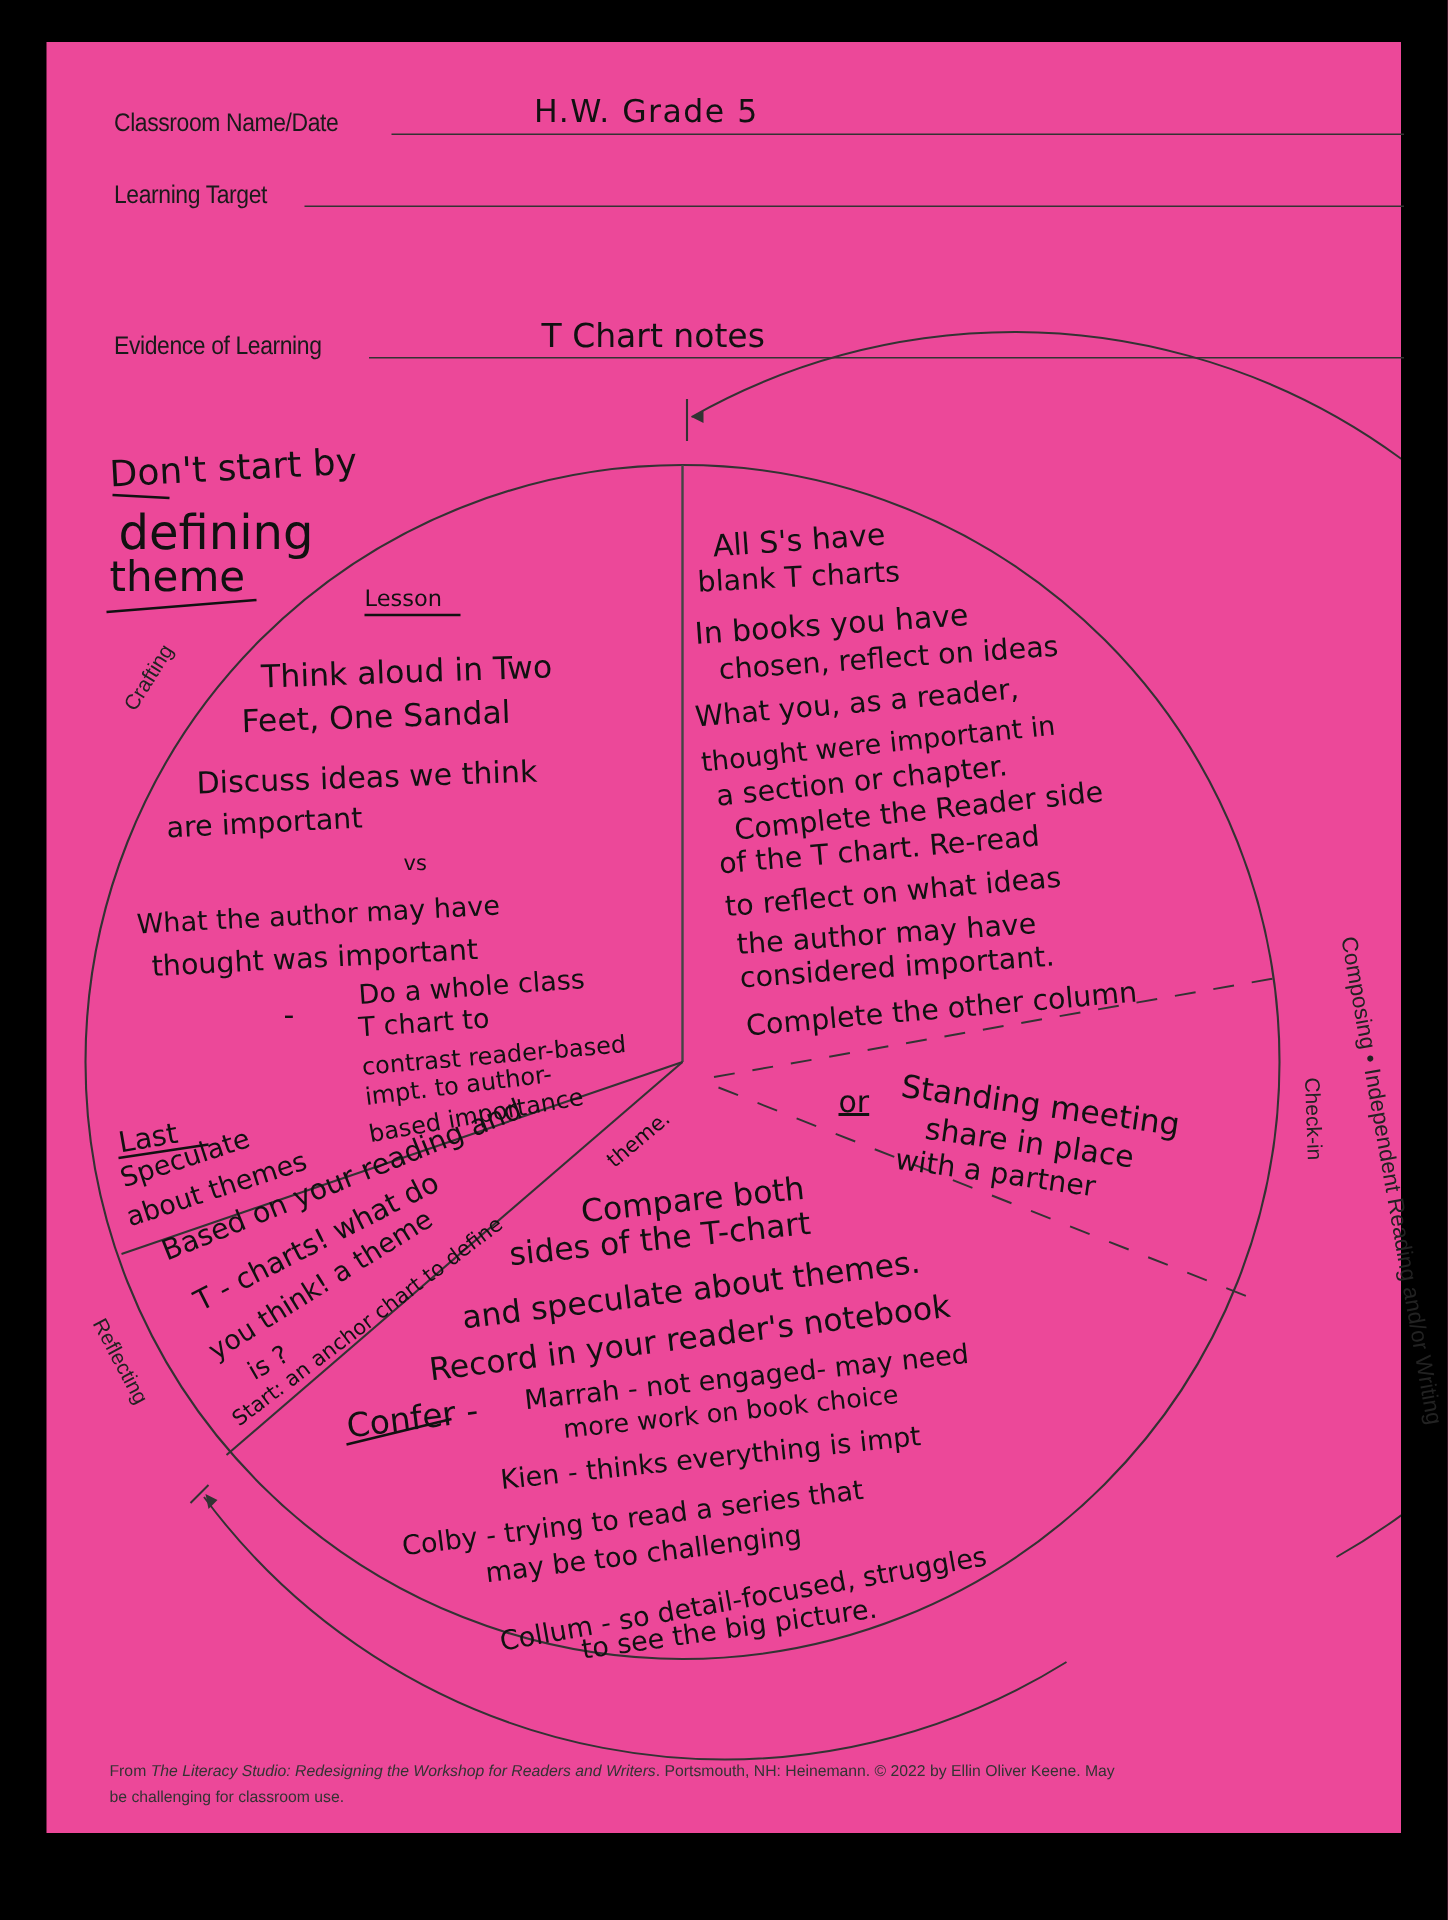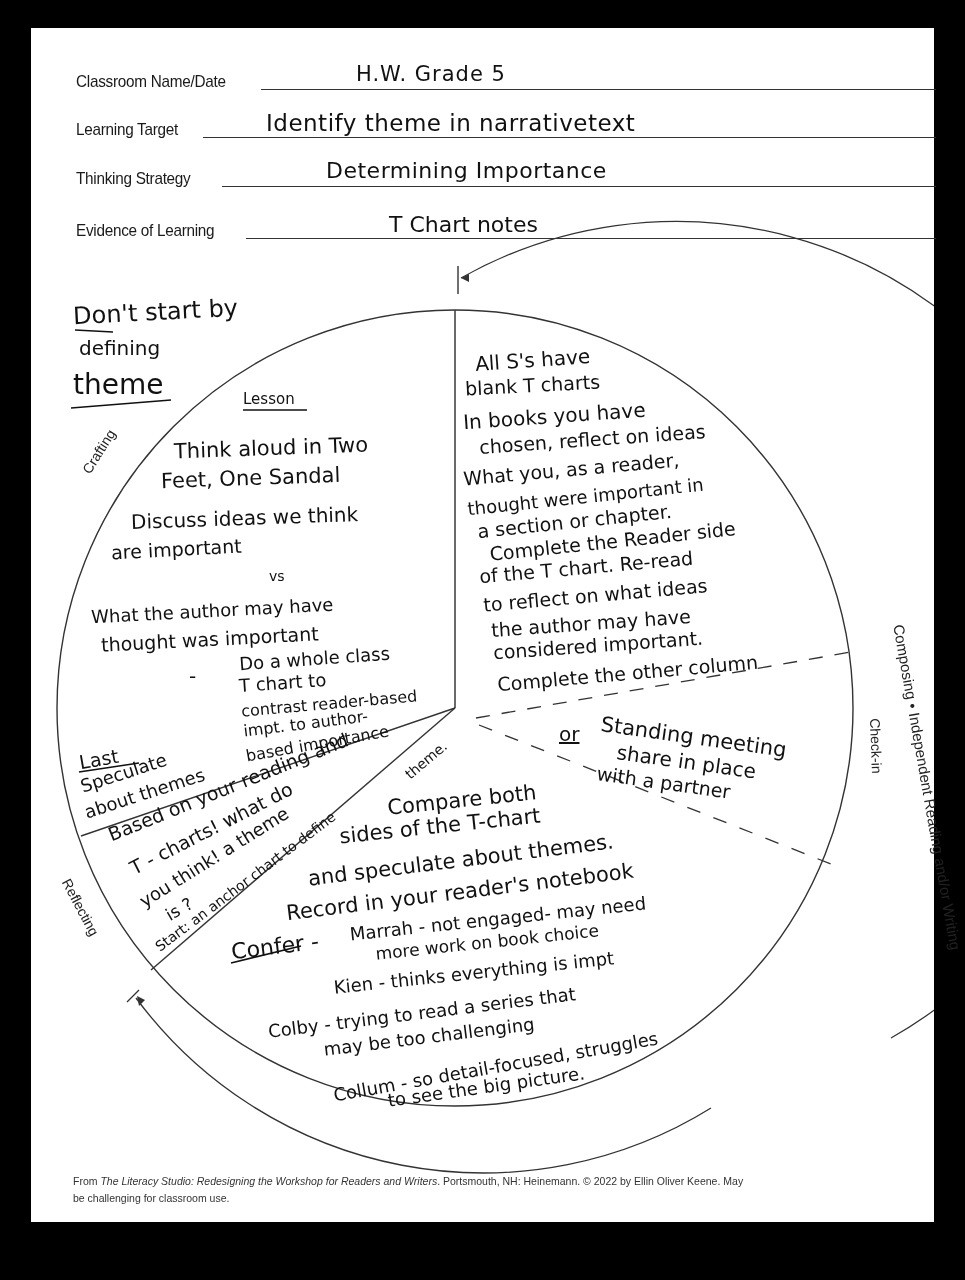--- a/index.html
+++ b/index.html
@@ -1,17 +1,17 @@
 <!DOCTYPE html>
 <html><head>
 <meta charset="utf-8">
 <style>
   html, body { margin:0; padding:0; background:#000; }
   body { width:965px; height:1280px; position:relative; overflow:hidden; font-family:"Liberation Sans", sans-serif; }
-  .page { position:absolute; left:31px; top:28px; width:903px; height:1194px; background:#ffffff; }
+  .page { position:absolute; left:31px; top:28px; width:903px; height:1194px; background:#ec4899; }
   .field { position:absolute; left:45px; height:28px; }
   .field-label { position:absolute; left:0; bottom:0; font-family:"Liberation Sans", sans-serif; font-size:17px; color:#1a1a1a; letter-spacing:-0.3px; transform:scaleX(0.9); transform-origin:left bottom; white-space:nowrap; }
   .field-line { position:absolute; bottom:2px; height:1.3px; background:#333; }
   .hw { position:absolute; font-family:"DejaVu Sans", sans-serif; color:#111; white-space:nowrap; font-weight:normal; }
   svg.diagram { position:absolute; left:0; top:0; }
   .footer { position:absolute; left:42px; top:1145px; width:720px; font-size:10.5px; line-height:17px; color:#333; font-family:"Liberation Sans", sans-serif; }
   .footer i { font-style:italic;text-align:right; }
   .printed { position:absolute; font-family:"Liberation Sans", sans-serif; color:#222; white-space:nowrap; }
 </style>
 </head>
@@ -21,33 +21,27 @@
 
   <div class="field" style="top:36px; width:820px;">
     <span class="field-label">Classroom Name/Date</span>
     <div class="field-line" style="left:185px; right:-40px;"></div>
     <span class="hw" style="left:280px; bottom:6px; font-size:21px; letter-spacing:1px;">H.W.  Grade 5</span>
   </div>
 
   <div class="field" style="top:84px; width:820px;">
     <span class="field-label">Learning Target</span>
     <div class="field-line" style="left:127px; right:-40px;"></div>
-    <span class="hw" style="left:190px; bottom:4px; font-size:23px; letter-spacing:0.5px;">Identify  theme  in  narrativetext</span>
   </div>
 
-  <div class="field" style="top:133px; width:820px;">
-    <span class="field-label">Thinking Strategy</span>
-    <div class="field-line" style="left:146px; right:-40px;"></div>
-    <span class="hw" style="left:250px; bottom:6px; font-size:22px; letter-spacing:0.5px;">Determining Importance</span>
-  </div>
 
   <div class="field" style="top:185px; width:820px;">
     <span class="field-label">Evidence of Learning</span>
     <div class="field-line" style="left:170px; right:-40px;"></div>
-    <span class="hw" style="left:285px; bottom:4px; font-size:22px;margin-left:28px;">T    Chart  notes</span>
+    <span class="hw" style="left:285px; bottom:4px; font-size:22px;">T    Chart  notes</span>
   </div>
 
   <svg class="diagram" width="903" height="1194">
 
     <circle cx="424" cy="680" r="398" fill="none" stroke="#333" stroke-width="1.4"></circle>
 
     <line x1="424" y1="282" x2="424" y2="680" stroke="#444" stroke-width="1.6"></line>
 
     <line x1="424" y1="680" x2="50" y2="808" stroke="#333" stroke-width="1.4"></line>
 
@@ -70,21 +64,21 @@
     <line x1="48" y1="744" x2="108" y2="735" stroke="#111" stroke-width="1.6"></line>
     <line x1="200" y1="935" x2="270" y2="918" stroke="#111" stroke-width="1.6"></line>
   </svg>
 
   <span class="printed" style="left:48px; top:440px; font-size:14px; transform:rotate(-58deg); transform-origin:left top;">Crafting</span>
   <span class="printed" style="left:42px; top:848px; font-size:14px; transform:rotate(62deg); transform-origin:left top;">Reflecting</span>
   <span class="printed" style="left:876px; top:595px; font-size:15px; transform:rotate(80deg); transform-origin:left top;">Composing • Independent Reading and/or Writing</span>
   <span class="printed" style="left:852px; top:690px; font-size:14px; transform:rotate(88deg); transform-origin:left top;">Check-in</span>
 
   <span class="hw" style="left:42px; top:270px; font-size:24px; transform:rotate(-3deg);">Don't start by</span>
-  <span class="hw" style="left:48px; top:308px; font-size:20px;">defining</span>
+  <span class="hw" style="left:48px; top:308px; font-size:32px;">defining</span>
   <span class="hw" style="left:42px; top:340px; font-size:28px;">theme</span>
 
   <span class="hw" style="left:212px; top:362px; font-size:15px;">Lesson</span>
   <span class="hw" style="left:143px; top:408px; font-size:21px; transform:rotate(-2deg);">Think aloud in Two</span>
   <span class="hw" style="left:130px; top:438px; font-size:21px; transform:rotate(-2deg);">Feet,  One Sandal</span>
   <span class="hw" style="left:100px; top:478px; font-size:20px; transform:rotate(-2deg);">Discuss  ideas  we  think</span>
   <span class="hw" style="left:80px; top:510px; font-size:19px; transform:rotate(-3deg);">are  important</span>
   <span class="hw" style="left:238px; top:540px; font-size:14px;">vs</span>
   <span class="hw" style="left:60px; top:572px; font-size:18px; transform:rotate(-3deg);">What  the   author may have</span>
   <span class="hw" style="left:70px; top:600px; font-size:19px; transform:rotate(-3deg);">thought  was  important</span>

